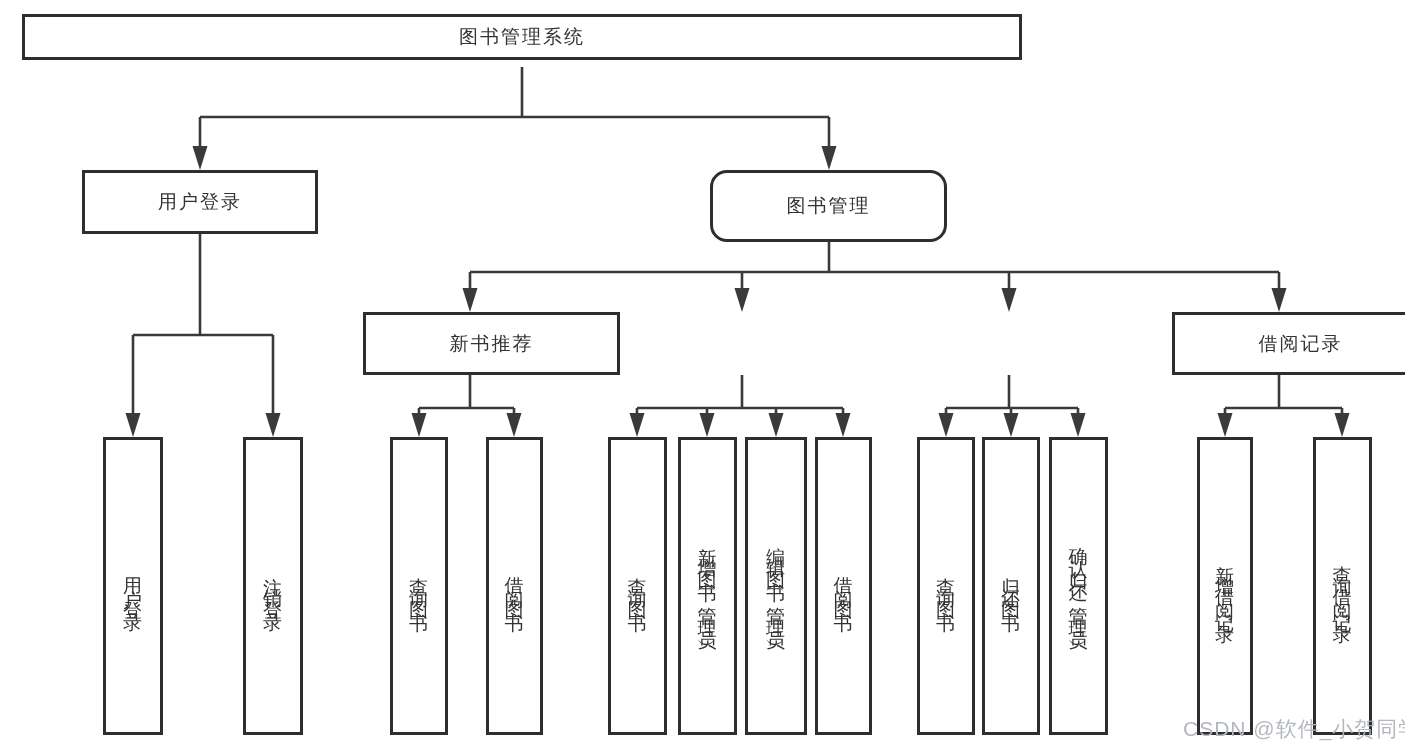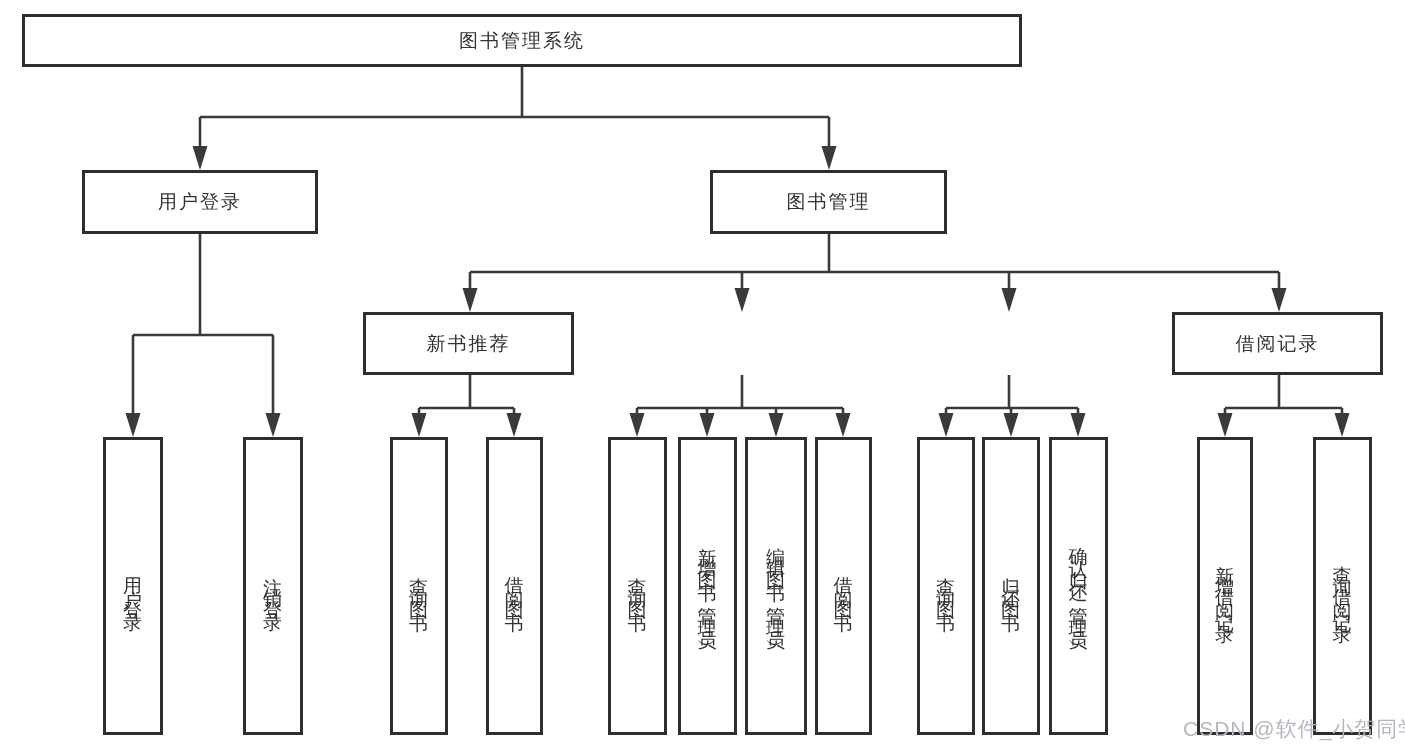--- a/index.html
+++ b/index.html
@@ -44,24 +44,24 @@
     font-size: 19px;
     letter-spacing: 2px;
     white-space: nowrap;
   }
   .node .vlabel {
     writing-mode: vertical-rl;
     text-orientation: mixed;
     letter-spacing: 12px;
     line-height: 1;
   }
-  .root   { left: 22px;  top: 14px;  width: 1000px; height: 53px; }
+  .root   { left: 22px;  top: 14px;  width: 1000px; height: 46px; }
   .lv2-a  { left: 82px;  top: 170px; width: 236px;  height: 64px; }
-  .lv2-b  { left: 710px; top: 170px; width: 237px;  height: 64px; }
-  .lv3    { top: 312px; width: 211px; height: 63px; }
+  .lv2-b  { left: 710px; top: 170px; width: 237px;  height: 72px; border-radius: 17px; }
+  .lv3    { top: 312px; width: 257px; height: 63px; }
   .lv3-a  { left: 363px; }
   .lv3-b  { left: 635px; }
   .lv3-c  { left: 902px; }
   .lv3-d  { left: 1172px; }
   .leaf   { top: 437px; height: 298px; }
   .lf-1a  { left: 103px;  width: 60px; }
   .lf-1b  { left: 243px;  width: 60px; }
   .lf-2a  { left: 390px;  width: 58px; }
   .lf-2b  { left: 486px;  width: 57px; }
   .lf-3a  { left: 608px;  width: 59px; }

